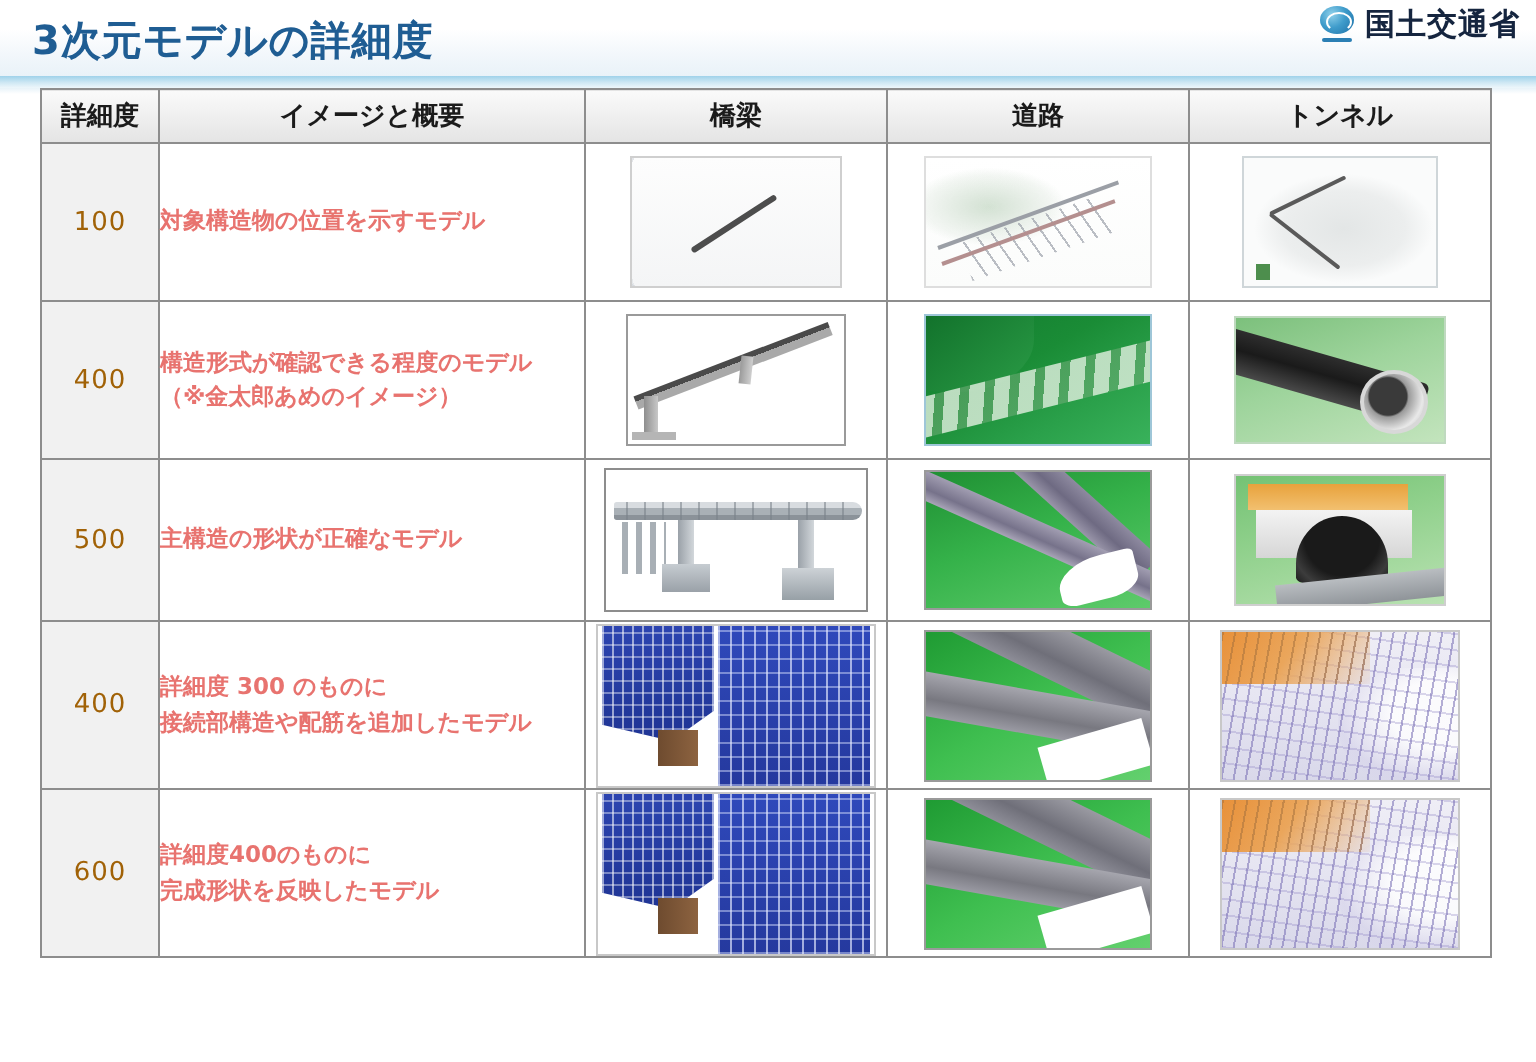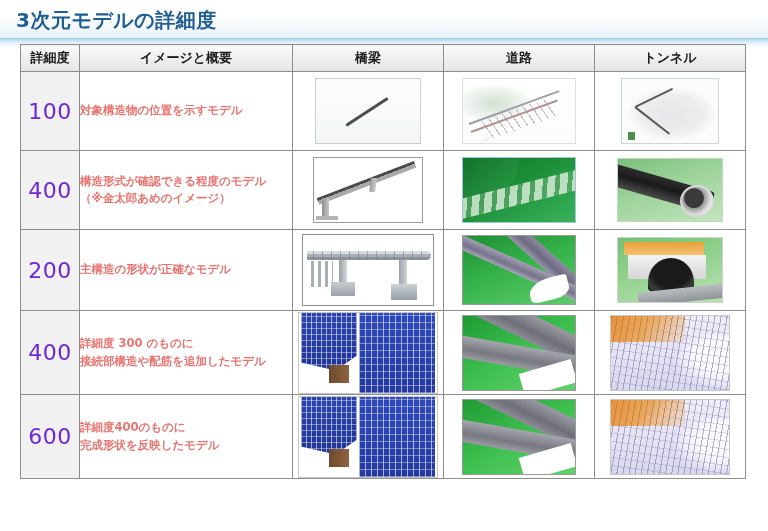--- a/index.html
+++ b/index.html
@@ -123,22 +123,22 @@
     color: #1b1b1b;
     text-align: center;
   }
   .col-lvl   { width: 58px; }
   .col-desc  { width: 212px; font-family: Liberation Serif, serif; }
   .col-img   { width: 150px; }
 
   .cell-lvl {
     background: #f1f1f1;
     text-align: center;
-    font-size: 22px;
-    color: #6d28d9;
+    font-size: 13px;
+    color: #a16207;
     letter-spacing: 0.5px;
   }
   .cell-desc {
     background: #ffffff;
     padding: 0 6px 0 12px;
     font-size: 11.5px;
     line-height: 1.5;
     color: #e8736f;
     font-weight: bold;
   }
@@ -469,20 +469,27 @@
   }
 </style>
 </head>
 <body>
 
 <div id="slide">
 
   <div class="hdr">
     <div class="hdr-title">3次元モデルの詳細度</div>
 
+    <div class="logo-wrap">
+      <span class="logo-mark">
+        <span class="globe"></span>
+        <span class="bar"></span>
+      </span>
+      <span class="logo-text">国土交通省</span>
+    </div>
   </div>
   <div class="hdr-rule"></div>
   <div class="hdr-rule-b"></div>
 
   <table class="tbl">
     <thead>
       <tr>
         <th class="col-lvl">詳細度</th>
         <th class="col-desc">イメージと概要</th>
         <th class="col-img">橋梁</th>
@@ -540,21 +547,21 @@
         </td>
         <td class="cell-img">
           <div class="thumb t-tube">
             <span class="pipe"></span>
               <span class="mouth"></span>
           </div>
         </td>
       </tr>
 
       <tr class="row-300">
-        <td class="cell-lvl">200</td>
+        <td class="cell-lvl">500</td>
         <td class="cell-desc">
           <span class="l1">主構造の形状が正確なモデル</span>
         </td>
         <td class="cell-img">
           <div class="thumb t-bridge3">
             <span class="gird"></span>
               <span class="rib"></span>
             <span class="piles"></span>
             <span class="col1"></span>
               <span class="foot1"></span>

